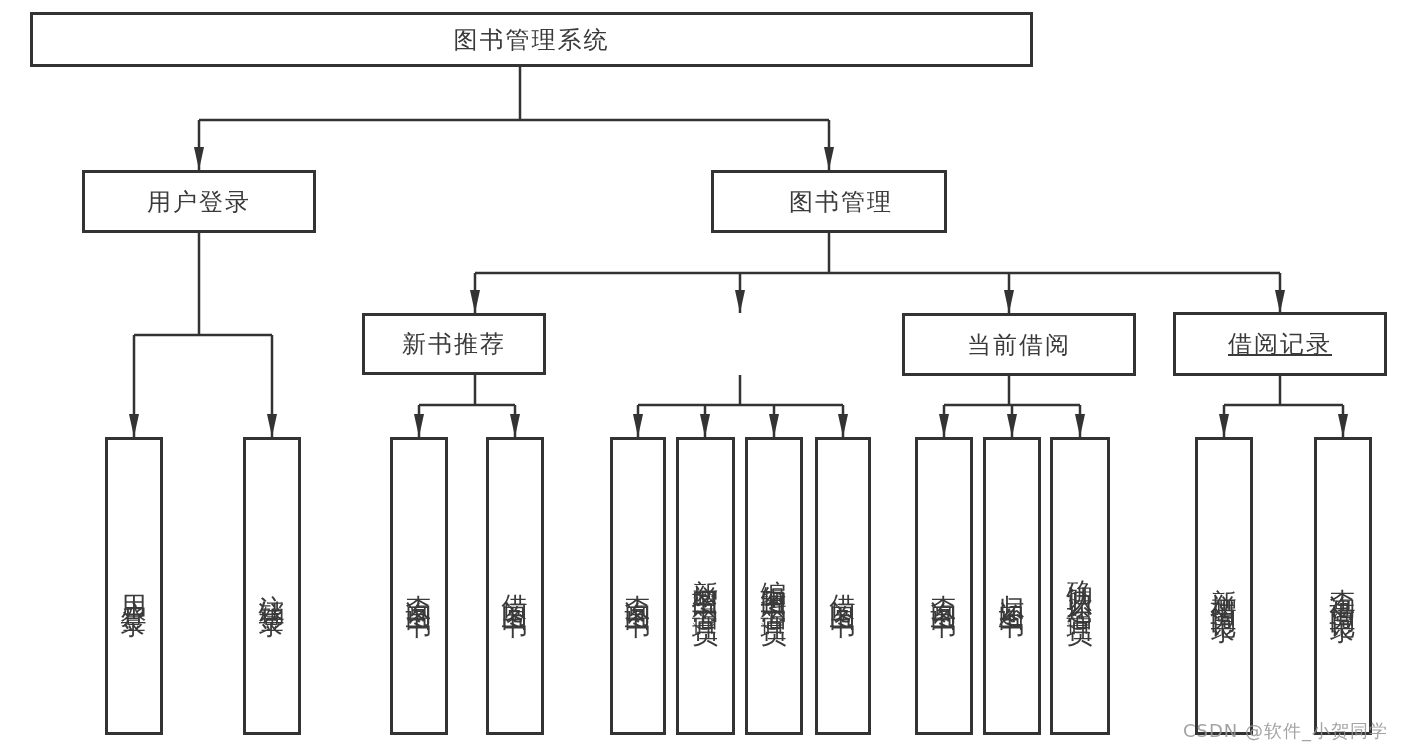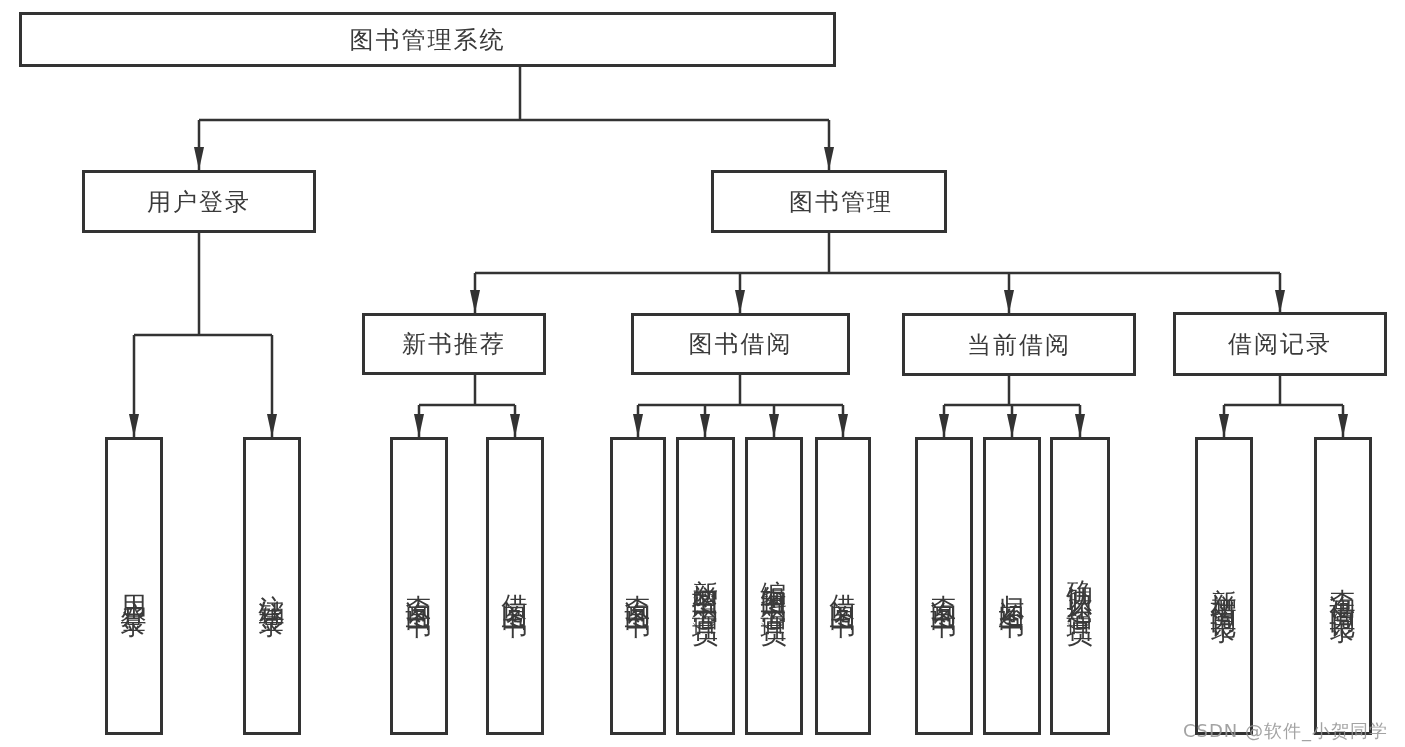--- a/index.html
+++ b/index.html
@@ -99,41 +99,38 @@
       <polygon points="769,414 779,414 774,437"></polygon>
       <polygon points="838,414 848,414 843,437"></polygon>
       <polygon points="939,414 949,414 944,437"></polygon>
       <polygon points="1007,414 1017,414 1012,437"></polygon>
       <polygon points="1075,414 1085,414 1080,437"></polygon>
       <polygon points="1219,414 1229,414 1224,437"></polygon>
       <polygon points="1338,414 1348,414 1343,437"></polygon>
     </g>
   </svg>
 
-  <div class="node hbox" style="left:19px; top:12px; width:817px; height:55px;">
+  <div class="node hbox" style="left:30px; top:12px; width:1003px; height:55px;">
     <span>图书管理系统</span>
   </div>
 
   <div class="node hbox" style="left:82px; top:170px; width:234px;">
     <span>用户登录</span>
   </div>
   <div class="node hbox" style="left:711px; top:170px; width:236px;padding-left:24px;">
     <span>图书管理</span>
   </div>
 
   <div class="node hbox" style="left:362px; top:313px; width:184px; height:62px;">
     <span>新书推荐</span>
   </div>
-  <div class="node hbox" style="left:631px; top:313px; width:219px; height:62px;">
-    <span>图书借阅</span>
-  </div>
   <div class="node hbox" style="left:902px; top:313px; width:234px; height:63px;">
     <span>当前借阅</span>
   </div>
-  <div class="node hbox" style="left:1173px; top:312px; width:214px; height:64px;">
+  <div class="node hbox" style="left:1173px; top:312px; width:214px; height:64px;text-decoration:underline;">
     <span>借阅记录</span>
   </div>
 
   <div class="node vbox" style="left:105px;">
     <span class="vtext">用户登录</span>
   </div>
   <div class="node vbox" style="left:243px;">
     <span class="vtext">注销登录</span>
   </div>
 

